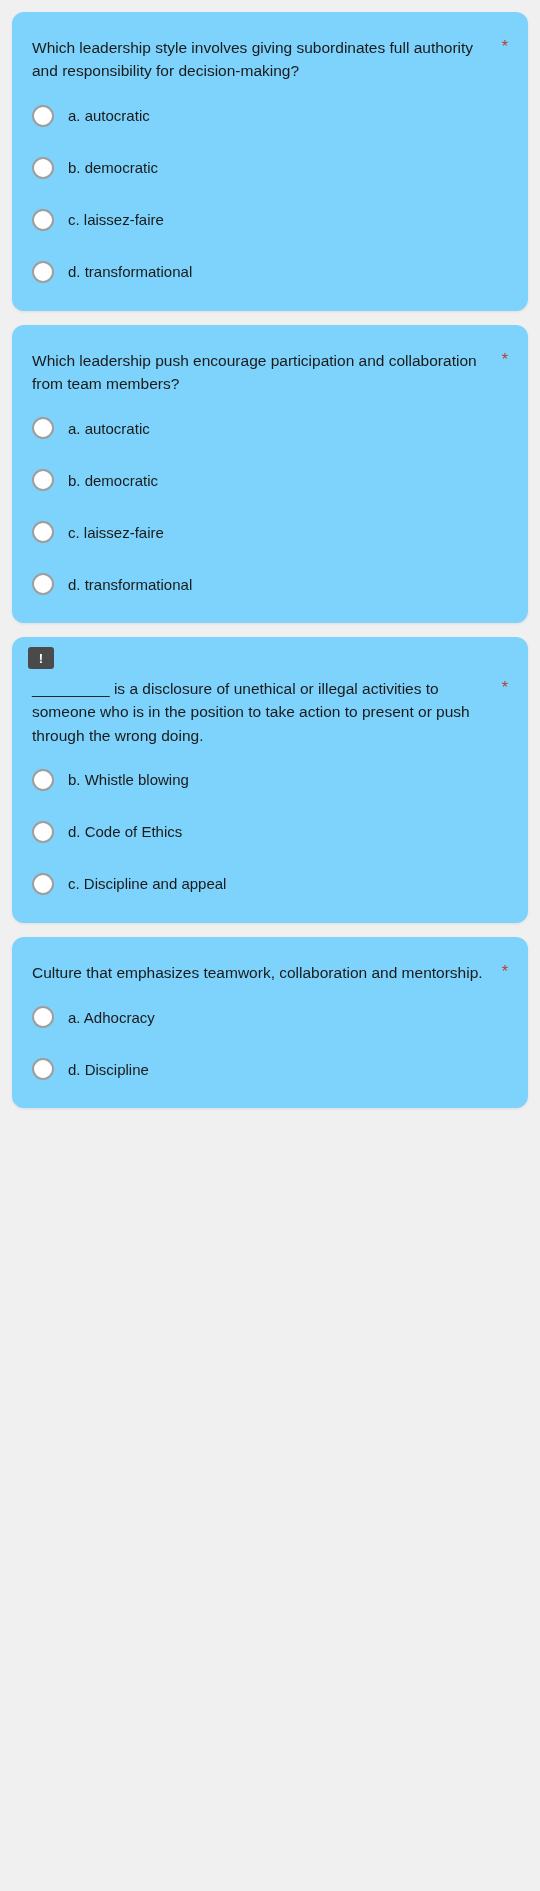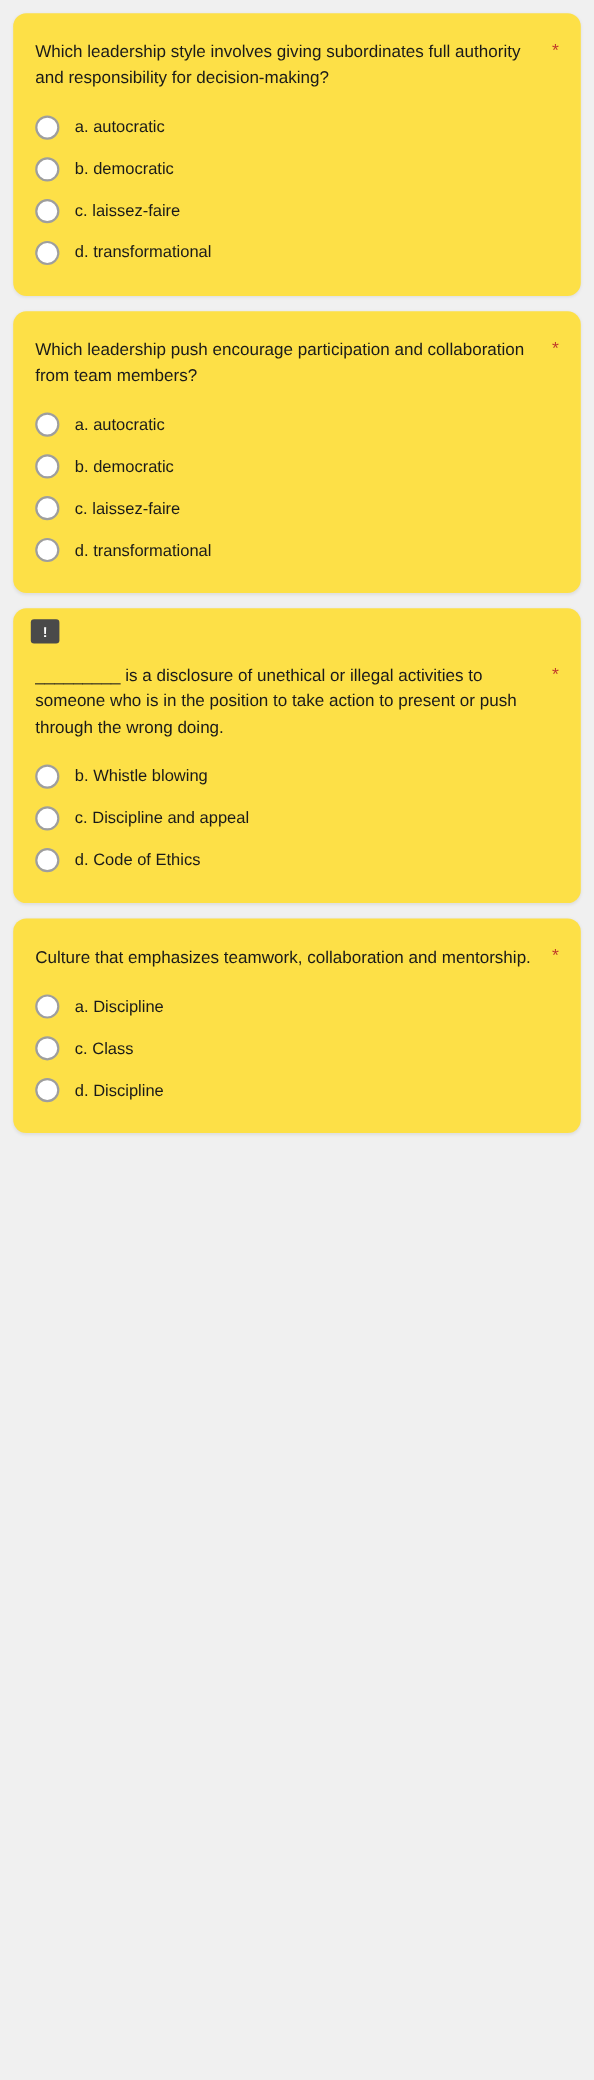--- a/index.html
+++ b/index.html
@@ -10,30 +10,30 @@
 
     body {
       background-color: #f0f0f0;
       font-family: Arial, sans-serif;
       width: 540px;
       min-height: 1891px;
       padding: 12px;
     }
 
     .question-card {
-      background-color: #fde047;
+      background-color: #7dd3fc;
       border-radius: 12px;
       padding: 24px 20px 28px 20px;
       margin-bottom: 14px;
       position: relative;
       box-shadow: 0 1px 3px rgba(0,0,0,0.08);
     }
 
     .question-card.has-flag {
-      padding-top: 50px;
+      padding-top: 40px;
     }
 
     .flag-icon {
       position: absolute;
       top: 10px;
       left: 16px;
       width: 26px;
       height: 22px;
       background-color: #4a4a4a;
       border-radius: 3px;
@@ -68,21 +68,21 @@
       color: #c0392b;
       font-size: 16px;
       flex-shrink: 0;
       margin-top: 2px;
     }
 
     .options-list {
       list-style: none;
       display: flex;
       flex-direction: column;
-      gap: 16px;
+      gap: 30px;
     }
 
     .option-item {
       display: flex;
       align-items: center;
       gap: 14px;
       cursor: pointer;
     }
 
     .radio-circle {
@@ -158,41 +158,37 @@
         <div class="question-text">_________ is a disclosure of unethical or illegal activities to someone who is in the position to take action to present or push through the wrong doing.</div>
         <span class="required-star">*</span>
       </div>
       <ul class="options-list">
         <li class="option-item">
           <div class="radio-circle"></div>
           <span class="option-label">b. Whistle blowing</span>
         </li>
         <li class="option-item">
           <div class="radio-circle"></div>
-          <span class="option-label">c. Discipline and appeal</span>
+          <span class="option-label">d. Code of Ethics</span>
         </li>
         <li class="option-item">
           <div class="radio-circle"></div>
-          <span class="option-label">d. Code of Ethics</span>
+          <span class="option-label">c. Discipline and appeal</span>
         </li>
       </ul>
     </div>
     <div class="question-card">
       <div class="question-header">
         <div class="question-text">Culture that emphasizes teamwork, collaboration and mentorship.</div>
         <span class="required-star">*</span>
       </div>
       <ul class="options-list">
         <li class="option-item">
           <div class="radio-circle"></div>
-          <span class="option-label">a. Discipline</span>
-        </li>
-        <li class="option-item">
-          <div class="radio-circle"></div>
-          <span class="option-label">c. Class</span>
+          <span class="option-label">a. Adhocracy</span>
         </li>
         <li class="option-item">
           <div class="radio-circle"></div>
           <span class="option-label">d. Discipline</span>
         </li>
       </ul>
     </div>
   </div>
 
 </body></html>

